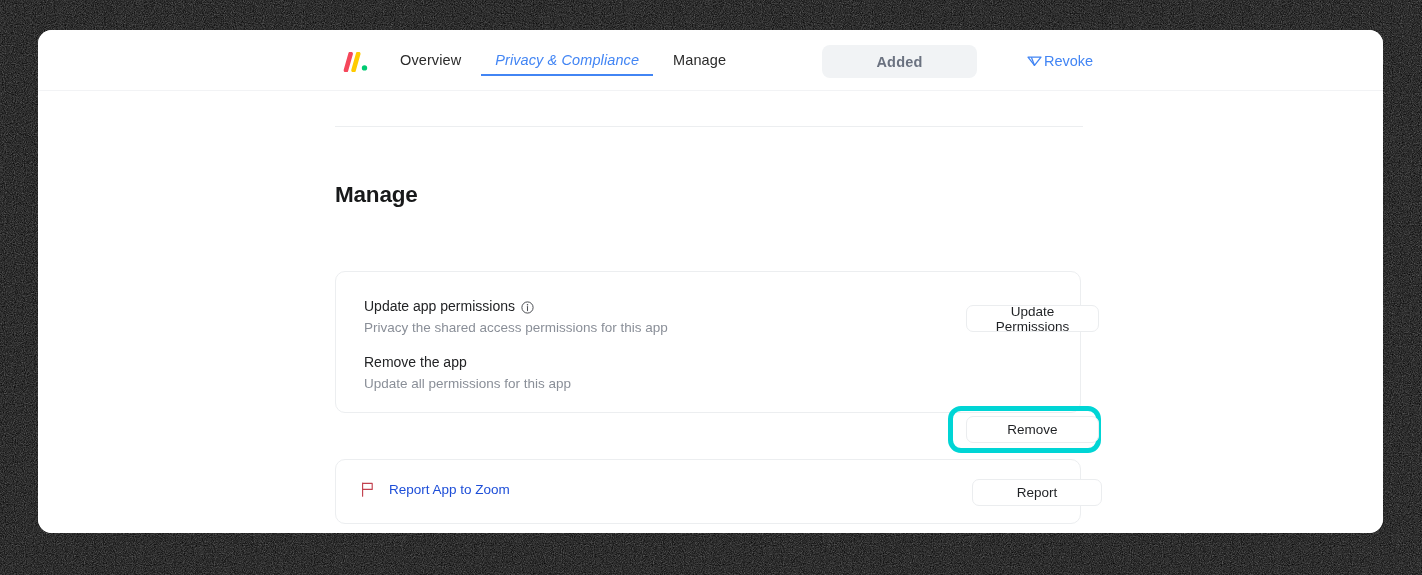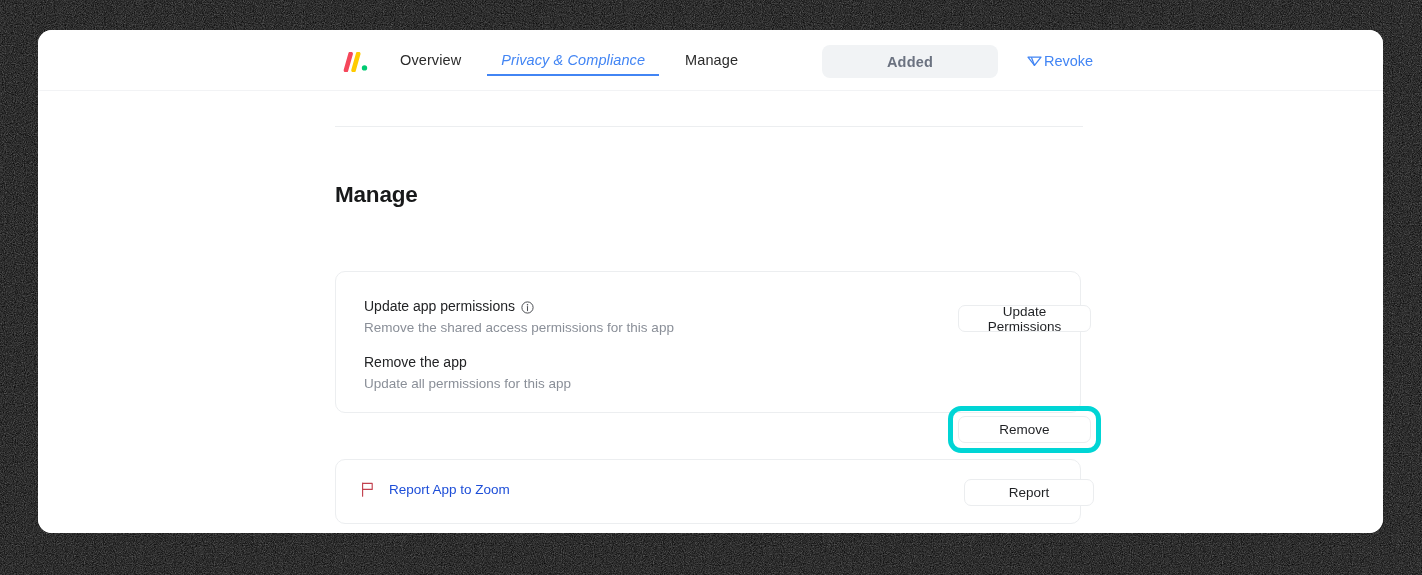--- a/index.html
+++ b/index.html
@@ -59,21 +59,21 @@
     height: 20px;
   }
 
   .tabs {
     position: absolute;
     left: 348px;
     top: 0;
     height: 60px;
     display: flex;
     align-items: flex-start;
-    gap: 12px;
+    gap: 6px;
   }
   .tab {
     position: relative;
     height: 60px;
     display: flex;
     align-items: center;
     padding: 0 14px;
     font-size: 14.5px;
     color: #2b2b2b;
     letter-spacing: .1px;
@@ -87,21 +87,21 @@
     left: 0; right: 0;
     bottom: 14px;
     height: 2px;
     background: #4285f4;
   }
 
   .added-btn {
     position: absolute;
     left: 784px;
     top: 15px;
-    width: 176px;
+    width: 155px;
     height: 33px;
     border-radius: 8px;
     background: #f1f3f5;
     border: none;
     color: #6b7280;
     font-size: 14.5px;
     font-weight: bold;
     font-family: "Liberation Sans", sans-serif;
     letter-spacing: .2px;
     cursor: pointer;
@@ -196,20 +196,21 @@
     background: #ffffff;
     border: 1px solid #ebedef;
     border-radius: 7px;
     font-family: "Liberation Sans", sans-serif;
     font-size: 13.5px;
     color: #1f2124;
     cursor: pointer;
     display: flex;
     align-items: center;
     justify-content: center;
+    margin-left: 8px;
   }
   #btn-update-permissions {
     left: 622px; top: 11px;
     width: 133px; height: 27px;
   }
   #btn-remove {
     left: 622px; top: 66px;
     width: 133px; height: 27px;
   }
   
@@ -314,21 +315,21 @@
             <div class="row-title">
               <span>Update app permissions</span>
               <span class="info-icon">
                 <svg viewBox="0 0 13 13" width="13" height="13" xmlns="http://www.w3.org/2000/svg">
                   <circle cx="6.5" cy="6.5" r="5.6" fill="none" stroke="#4a4d52" stroke-width="1"></circle>
                   <circle cx="6.5" cy="3.7" r="0.75" fill="#4a4d52"></circle>
                   <path d="M6.5 5.6 L6.5 9.6" stroke="#4a4d52" stroke-width="1.05" stroke-linecap="round"></path>
                 </svg>
               </span>
             </div>
-            <div class="row-sub">Remove the shared access permissions for this app</div>
+            <div class="row-sub">Privacy the shared access permissions for this app</div>
           </div>
           <button class="ghost-btn" id="btn-update-permissions">Update Permissions</button>
         </div>
 
         <div class="row" id="row-remove">
           <div class="row-text">
             <div class="row-title">
               <span>Remove the app</span>
             </div>
             <div class="row-sub">Update all permissions for this app</div>

